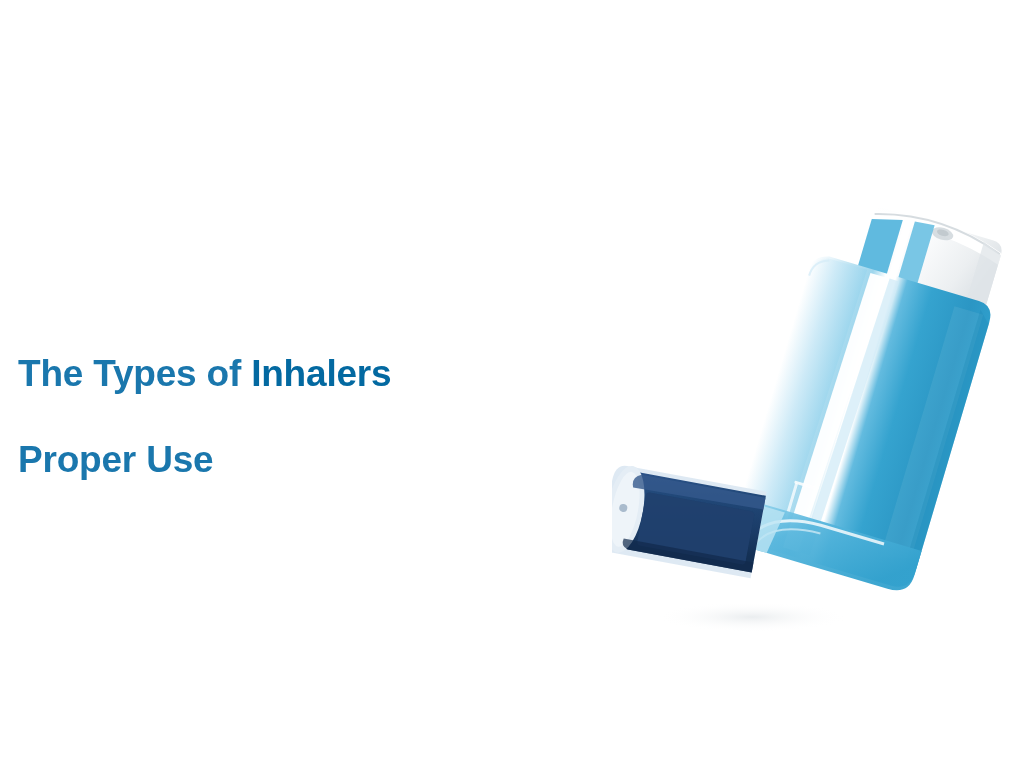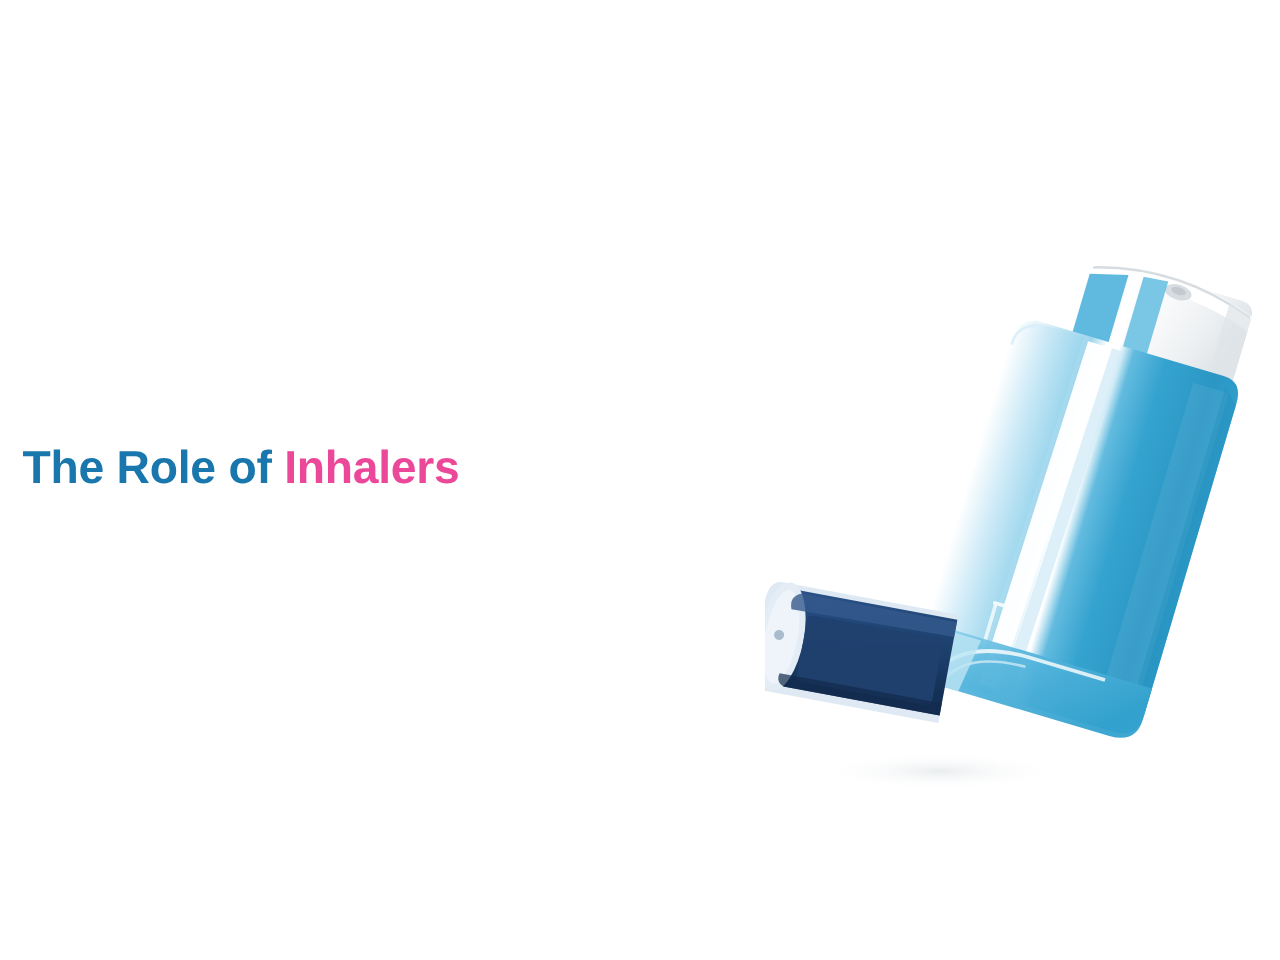--- a/index.html
+++ b/index.html
@@ -30,21 +30,21 @@
     margin: 0;
     font-family: "Liberation Sans", sans-serif;
     font-size: 37px;
     line-height: 43px;
     font-weight: 700;
     letter-spacing: -0.2px;
     color: #1a77ad;
     white-space: nowrap;
   }
   #page-title .accent {
-    color: #ec4899;
+    color: #0369a1;
   }
 
   
   #inhaler-photo {
     position: absolute;
     left: 612px;
     top: 185px;
     width: 400px;
     height: 460px;
   }
@@ -53,21 +53,21 @@
     width: 100%;
     height: 100%;
   }
 </style>
 </head>
 <body>
 
 <div id="page">
 
   <div id="heading-block">
-    <h1 id="page-title"><span>The Role of </span><span class="accent">Inhalers</span><br><br></h1>
+    <h1 id="page-title"><span>The Types of </span><span class="accent">Inhalers</span><br><br><span>Proper Use</span></h1>
   </div>
 
   <div id="inhaler-photo">
     <svg viewBox="0 0 400 460" xmlns="http://www.w3.org/2000/svg">
       <defs>
 
         <linearGradient id="gBody" x1="0" y1="0" x2="1" y2="0">
           <stop offset="0.00" stop-color="#ffffff"></stop>
           <stop offset="0.10" stop-color="#e8f5fb"></stop>
           <stop offset="0.22" stop-color="#b8e1f1"></stop>

